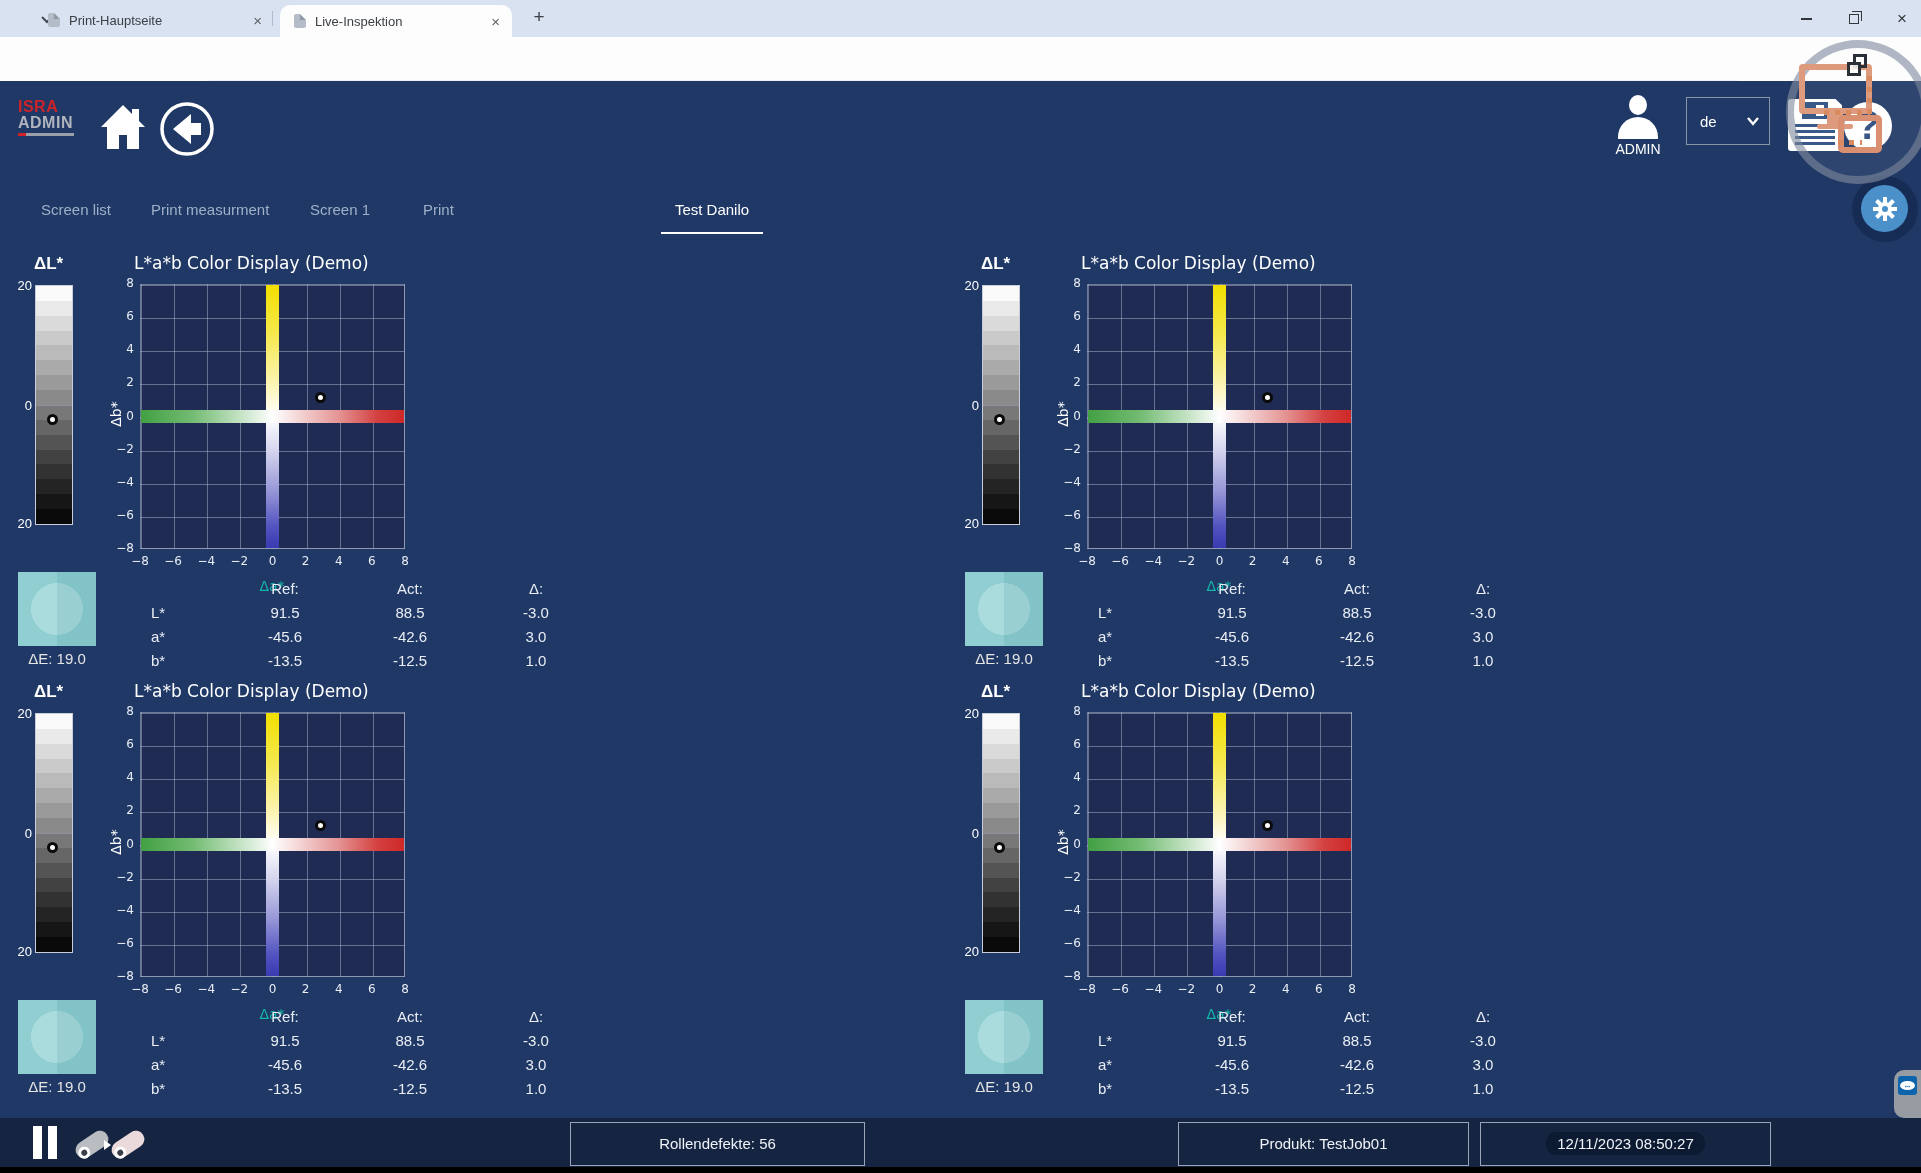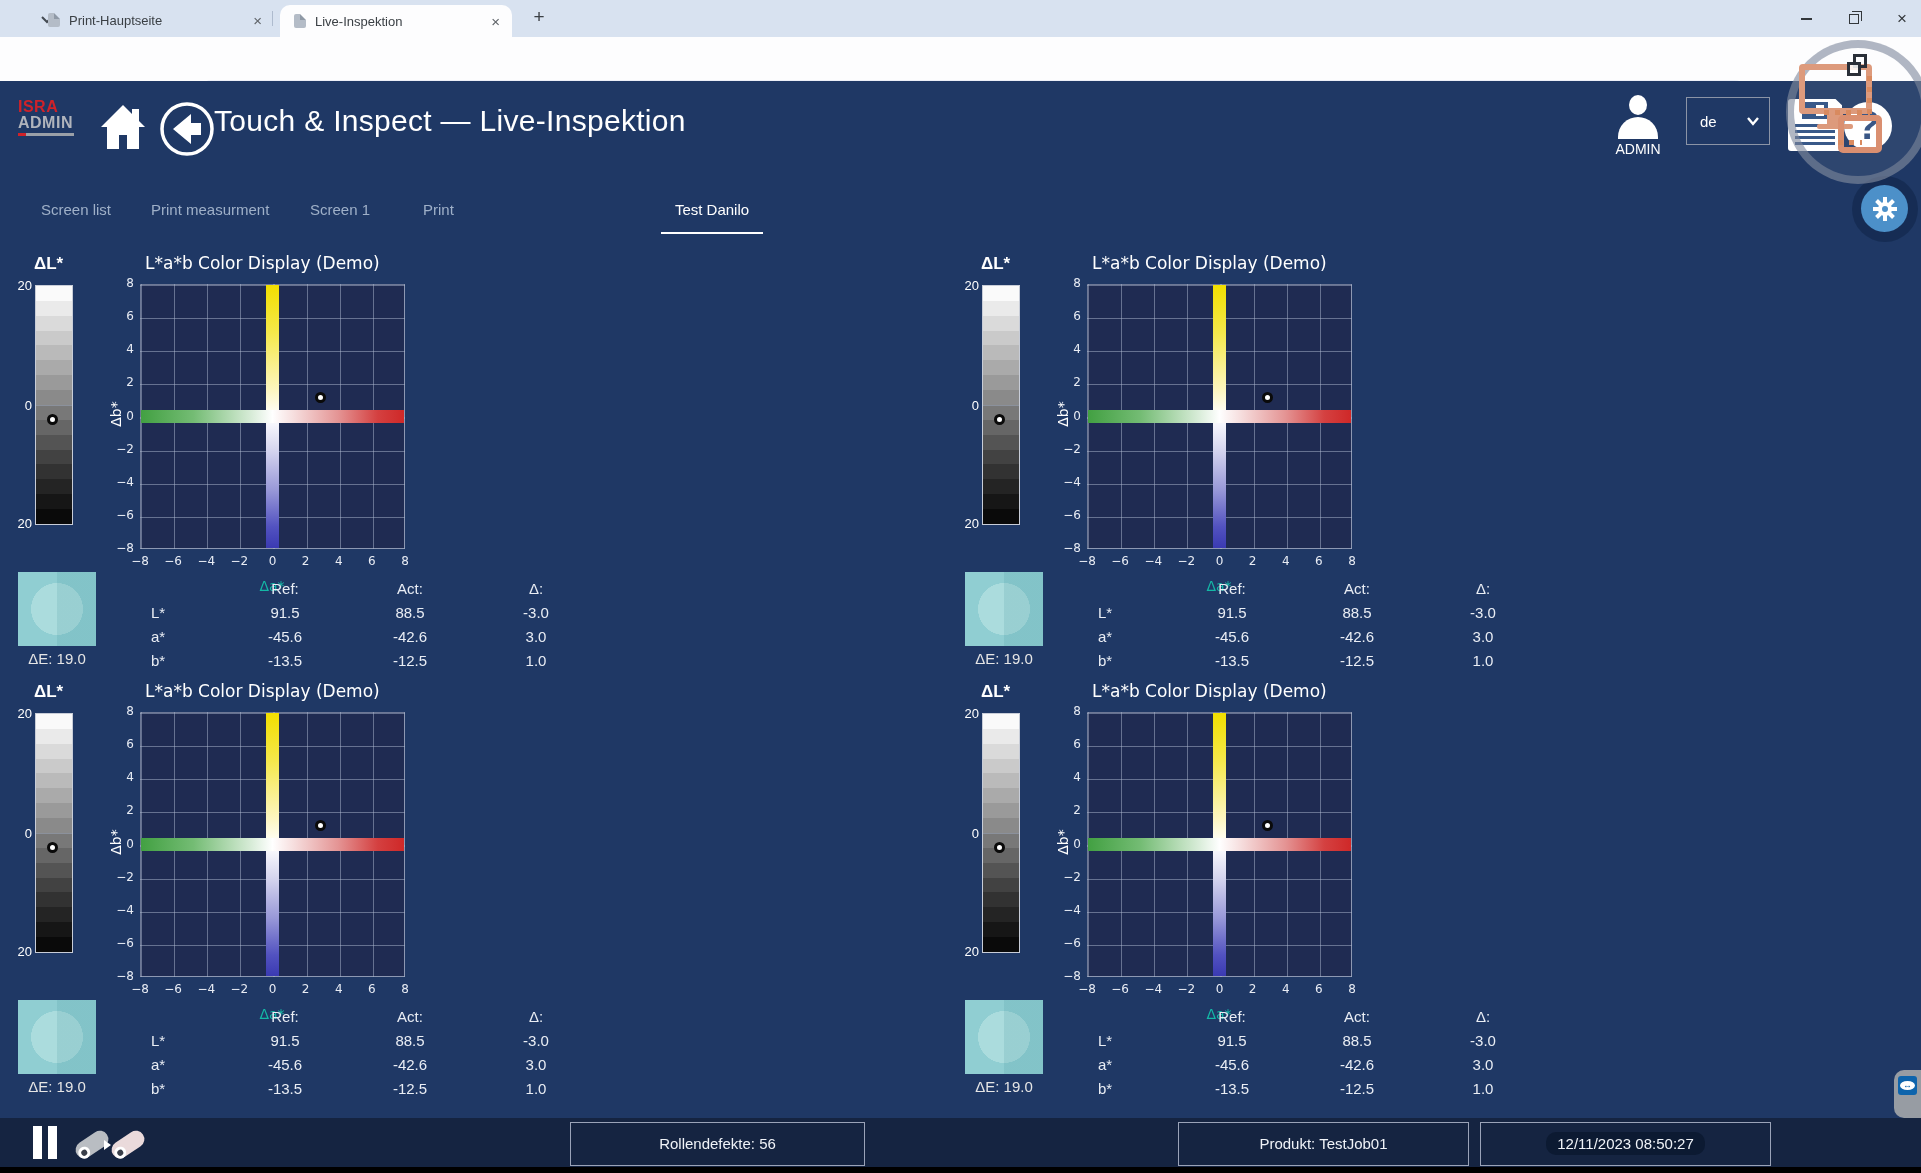--- a/index.html
+++ b/index.html
@@ -82,21 +82,21 @@
   .sc-top { left:0; top:26px; } .sc-mid { left:0; top:146px; } .sc-bot { left:0; top:264px; }
   .dl-bar { position:absolute; left:21px; top:33px; width:38px; height:240px; border:1px solid #c8cdd8;
     background:linear-gradient(to bottom,
       #fafafa 0 6.25%, #eaeaea 6.25% 12.5%, #dadada 12.5% 18.75%, #cacaca 18.75% 25%,
       #bababa 25% 31.25%, #aaaaaa 31.25% 37.5%, #9a9a9a 37.5% 43.75%, #8a8a8a 43.75% 50%,
       #787878 50% 56.25%, #666666 56.25% 62.5%, #545454 62.5% 68.75%, #424242 68.75% 75%,
       #323232 75% 81.25%, #242424 81.25% 87.5%, #161616 87.5% 93.75%, #0a0a0a 93.75% 100%); }
   .dl-zero { position:absolute; left:0; right:0; top:50%; height:1px; background:rgba(140,146,158,.95); }
   .marker-dot { position:absolute; width:11px; height:11px; background:#fff; border:3px solid #0a0a0a; border-radius:50%; }
 
-  .chart-title { position:absolute; left:131px; top:1px; font-family:"DejaVu Sans",sans-serif; font-size:17px; color:#fff; }
+  .chart-title { position:absolute; left:120px; top:1px; font-family:"DejaVu Sans",sans-serif; font-size:17px; color:#fff; }
   .ylabel { position:absolute; left:84px; top:154px; width:36px; height:16px; text-align:center;
             font-family:"DejaVu Sans",sans-serif; font-size:14px; color:#fff; transform:rotate(-90deg); }
   .ytick { position:absolute; left:88px; width:32px; text-align:right; font-family:"DejaVu Sans",sans-serif; font-size:12px; color:#e8ecf4; }
   .xtick { position:absolute; top:302px; width:32px; text-align:center; font-family:"DejaVu Sans",sans-serif; font-size:12px; color:#e8ecf4; }
   .xlabel { position:absolute; left:236px; top:326px; width:44px; text-align:center; font-family:"DejaVu Sans",sans-serif; font-size:14px; color:#14b8a6; }
   .plot { position:absolute; left:126px; top:32px; width:265px; height:265px; background:#1f2b52;
     border:1px solid rgba(173,184,206,.55);
     background-image:
       repeating-linear-gradient(to right, rgba(173,184,206,.5) 0 1px, transparent 1px 33.125px),
       repeating-linear-gradient(to bottom, rgba(173,184,206,.5) 0 1px, transparent 1px 33.125px); }
@@ -225,21 +225,20 @@
     </svg>
   </div>
 
   <div class="hdr-btn back-btn">
     <svg width="58" height="56" viewBox="0 0 58 56">
       <ellipse cx="29" cy="28" rx="25" ry="25" fill="none" stroke="#fff" stroke-width="3.5"></ellipse>
       <polygon points="33,13 15,28 33,43 33,34 43,34 43,22 33,22" fill="#fff"></polygon>
     </svg>
   </div>
 
-  <div class="app-title">Touch &amp; Inspect — Live-Inspektion</div>
 
   <div class="admin">
     <div class="admin-ic"></div>
     <div class="admin-label">ADMIN</div>
   </div>
 
   <div class="lang-select">
     <span>de</span>
     <svg width="14" height="10" viewBox="0 0 14 10">
         <polyline points="2,2 7,8 12,2" fill="none" stroke="#fff" stroke-width="2.4"></polyline>

